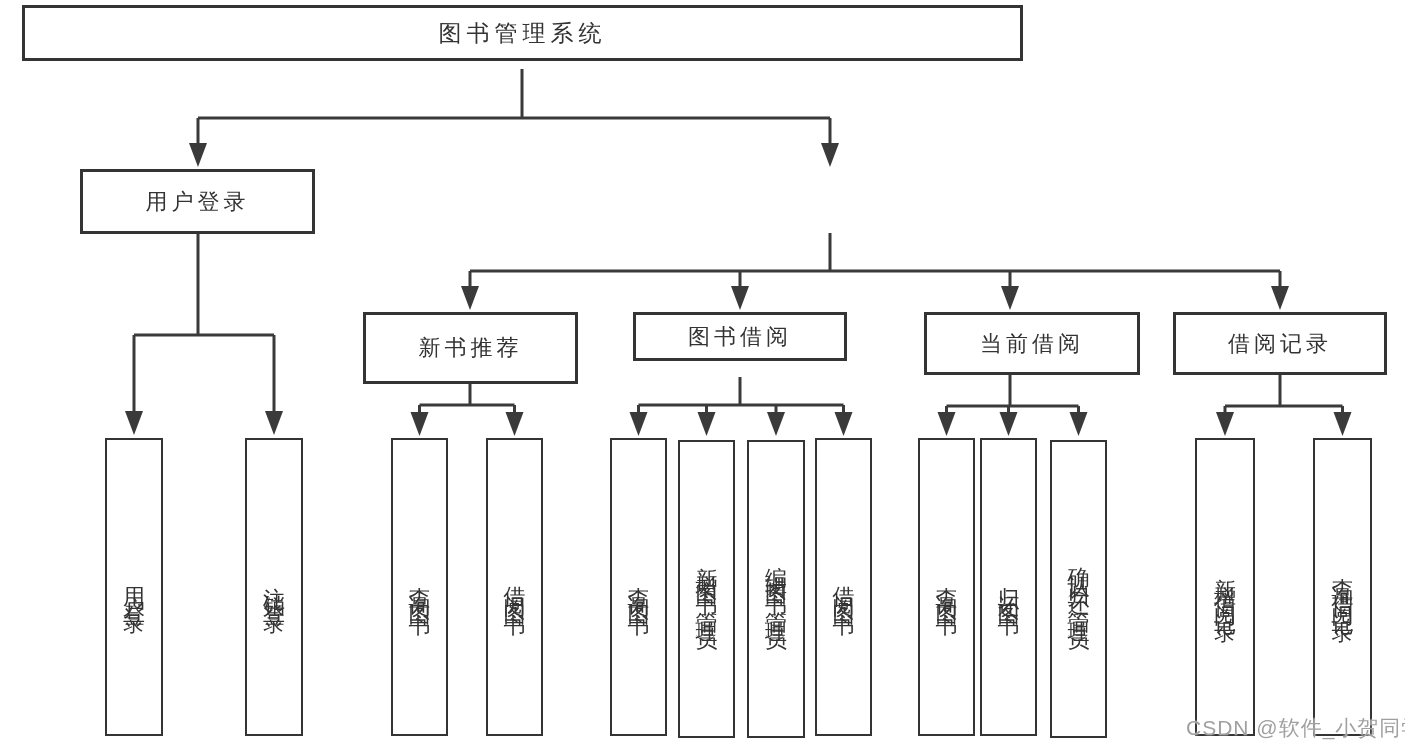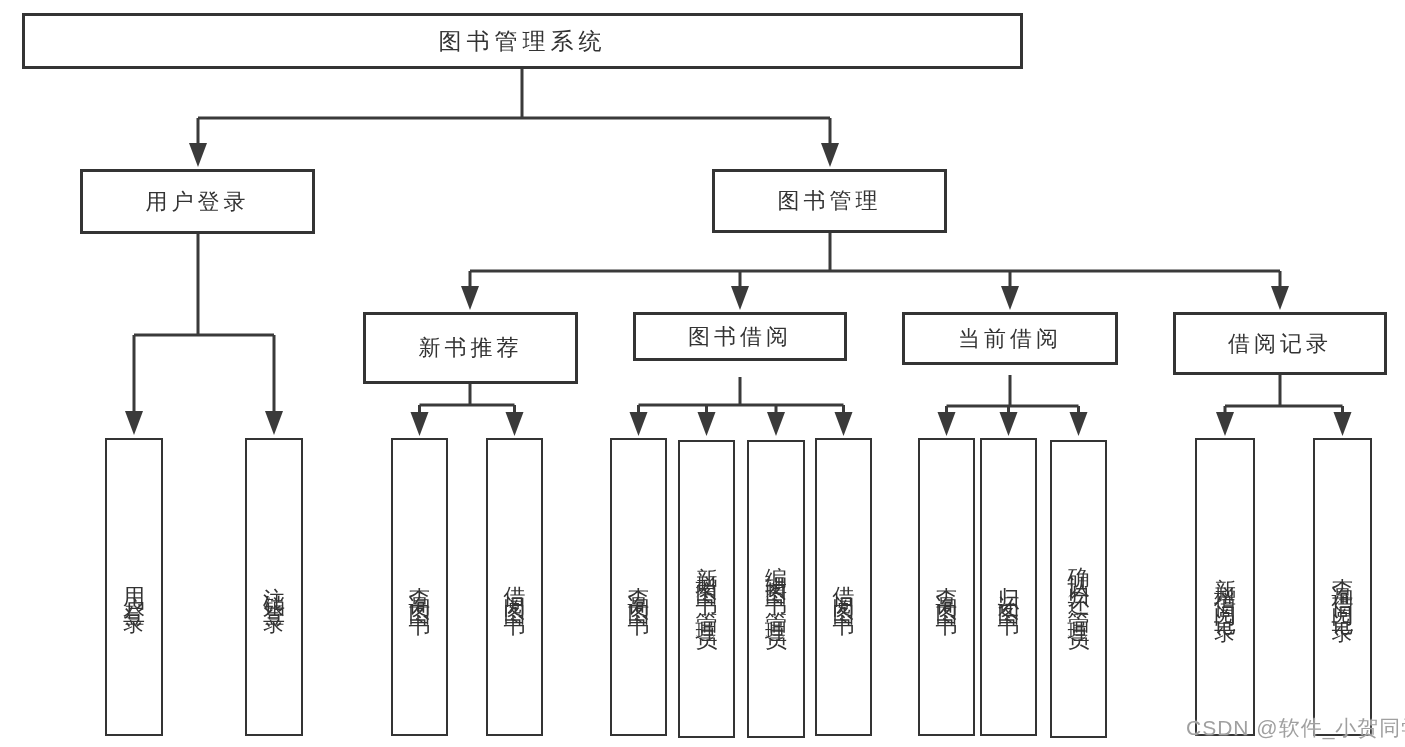--- a/index.html
+++ b/index.html
@@ -95,38 +95,35 @@
       <polygon points="767,412 785,412 776,436"></polygon>
       <polygon points="834.5,412 852.5,412 843.5,436"></polygon>
       <polygon points="937.5,412 955.5,412 946.5,436"></polygon>
       <polygon points="999.5,412 1017.5,412 1008.5,436"></polygon>
       <polygon points="1069.5,412 1087.5,412 1078.5,436"></polygon>
       <polygon points="1216,412 1234,412 1225,436"></polygon>
       <polygon points="1333.5,412 1351.5,412 1342.5,436"></polygon>
     </g>
   </svg>
 
-  <div class="box root" style="left:22px; top:13px; width:1001px; height:56px;">
+  <div class="box root" style="left:22px; top:5px; width:1001px; height:56px;">
     <span class="h-label">图书管理系统</span>
   </div>
 
   <div class="box" style="left:80px; top:169px; width:235px; height:65px;">
     <span class="h-label">用户登录</span>
-  </div>
-  <div class="box" style="left:712px; top:169px; width:235px; height:64px;">
-    <span class="h-label">图书管理</span>
   </div>
 
   <div class="box" style="left:363px; top:312px; width:215px; height:72px;">
     <span class="h-label">新书推荐</span>
   </div>
   <div class="box" style="left:633px; top:312px; width:214px; height:49px;">
     <span class="h-label">图书借阅</span>
   </div>
-  <div class="box" style="left:902px; top:312px; width:216px; height:53px;">
+  <div class="box" style="left:924px; top:312px; width:216px; height:63px;">
     <span class="h-label">当前借阅</span>
   </div>
   <div class="box" style="left:1173px; top:312px; width:214px; height:63px;">
     <span class="h-label">借阅记录</span>
   </div>
 
   <div class="box leaf" style="left:105px; top:438px; width:58px; height:298px;">
     <span class="v-label">用户登录</span>
   </div>
   <div class="box leaf" style="left:245px; top:438px; width:58px; height:298px;">

